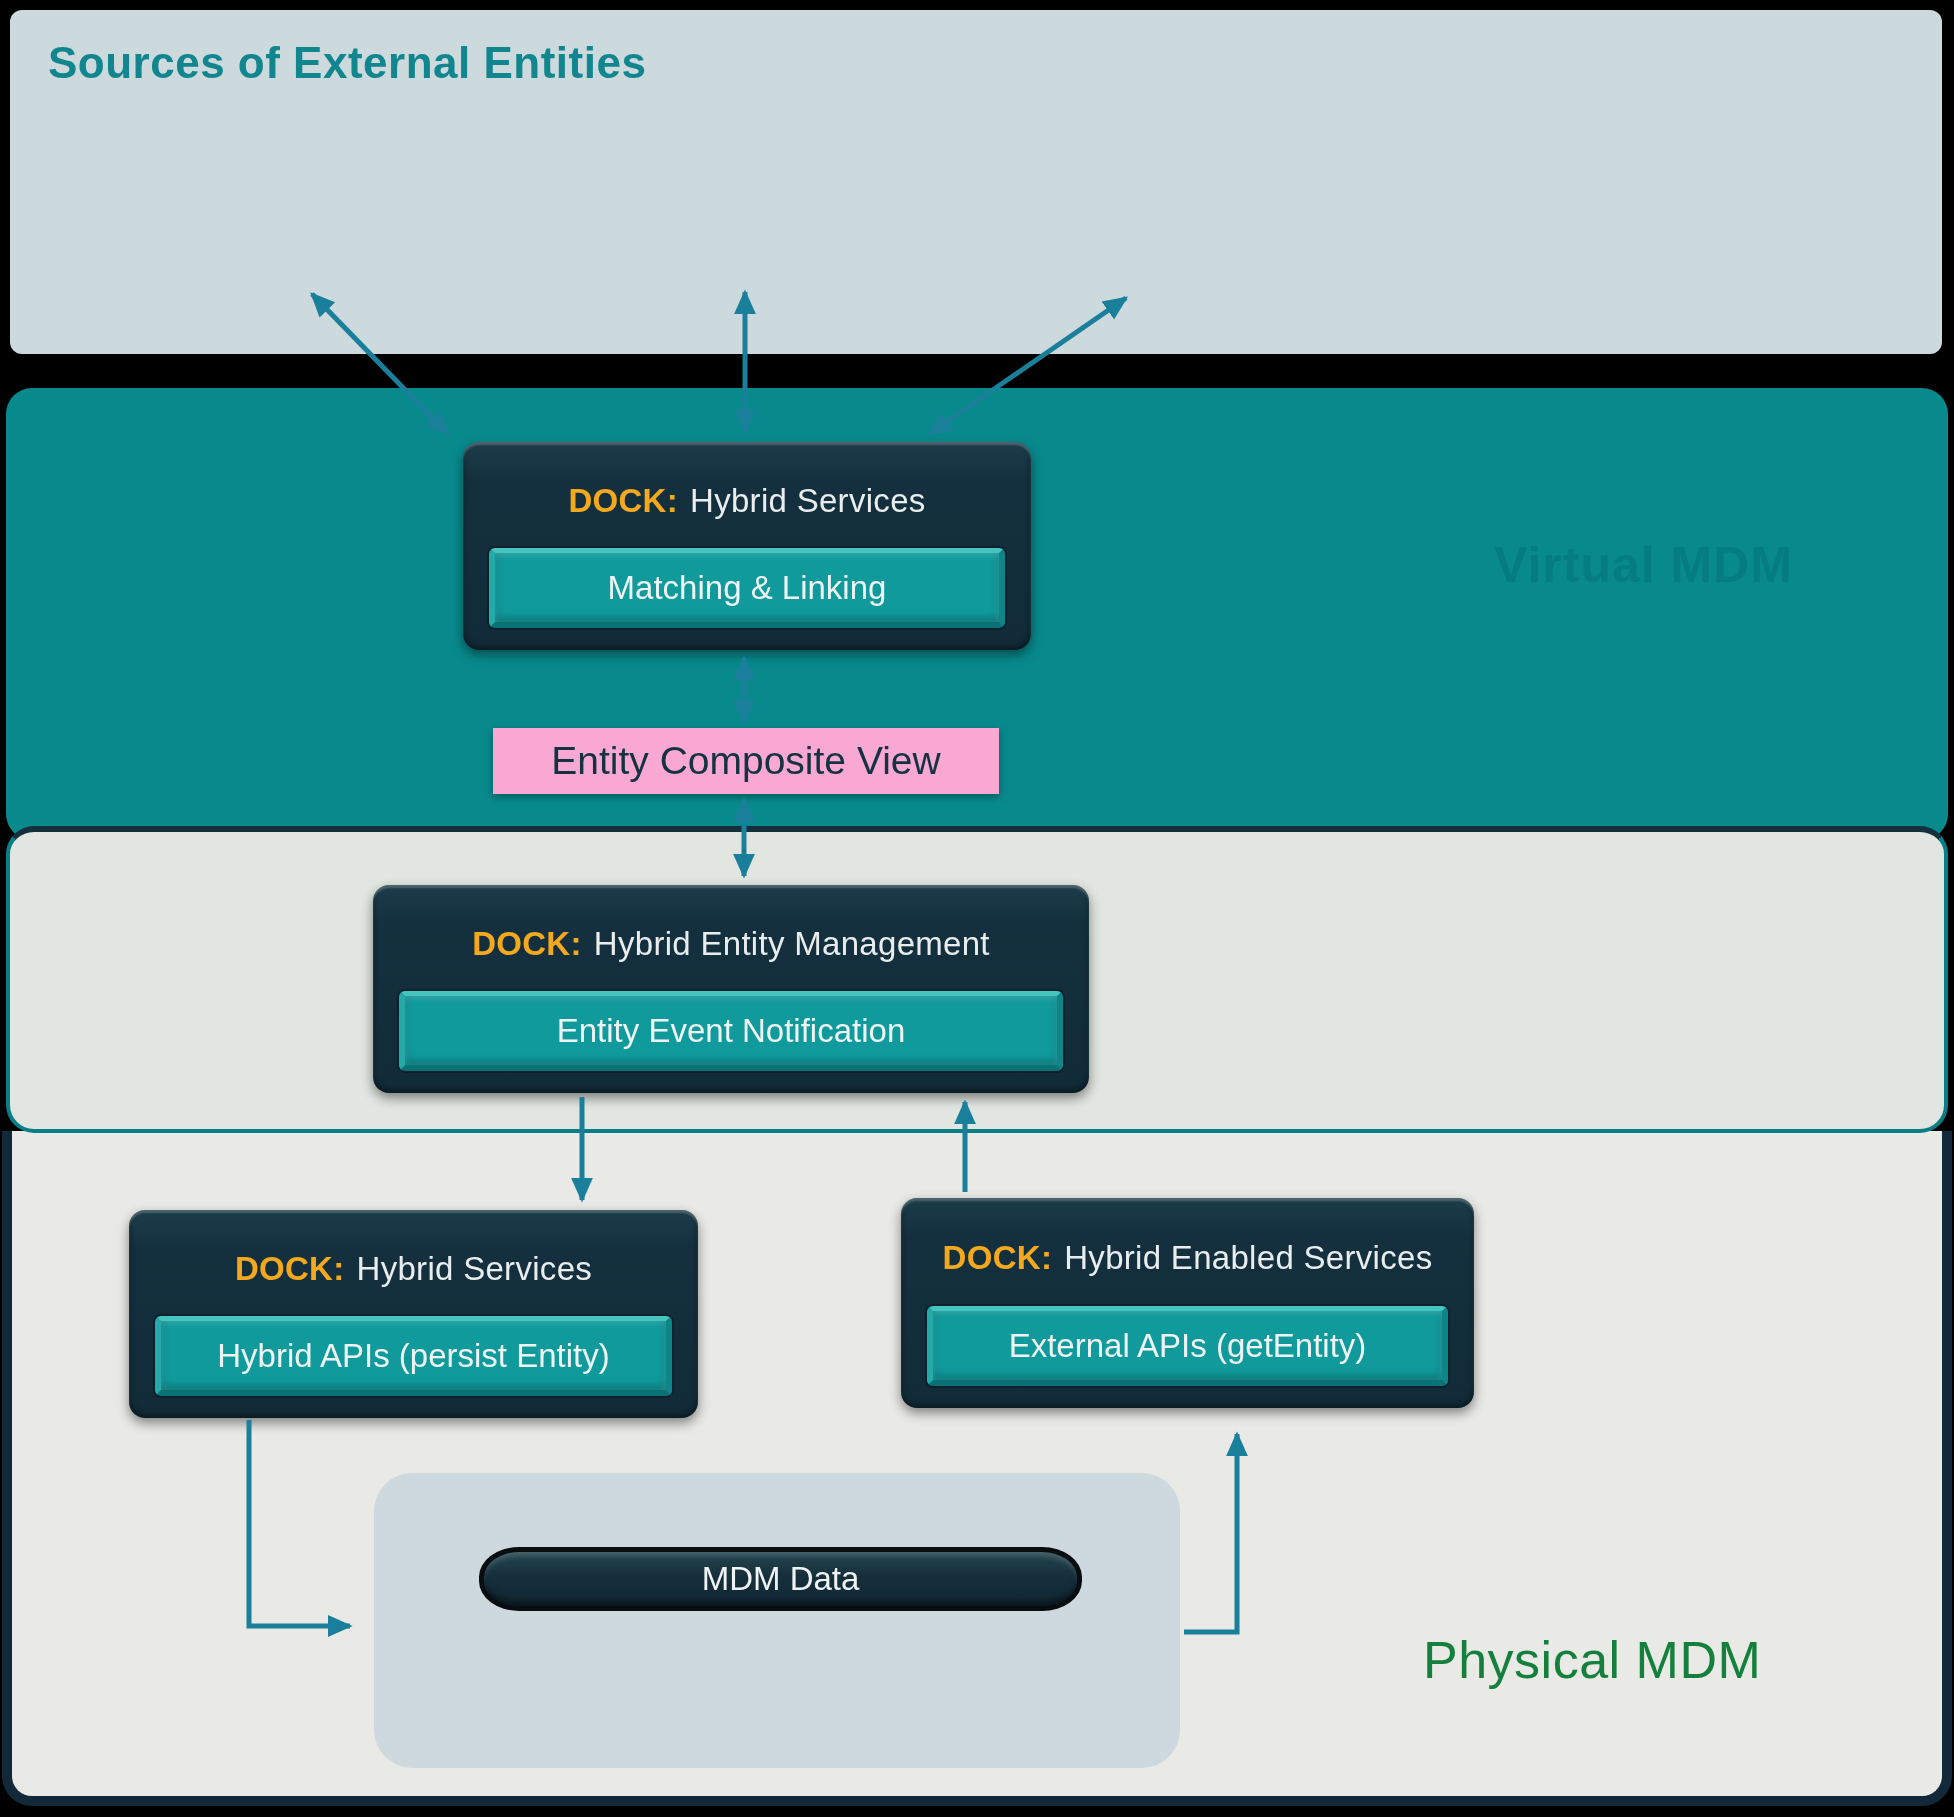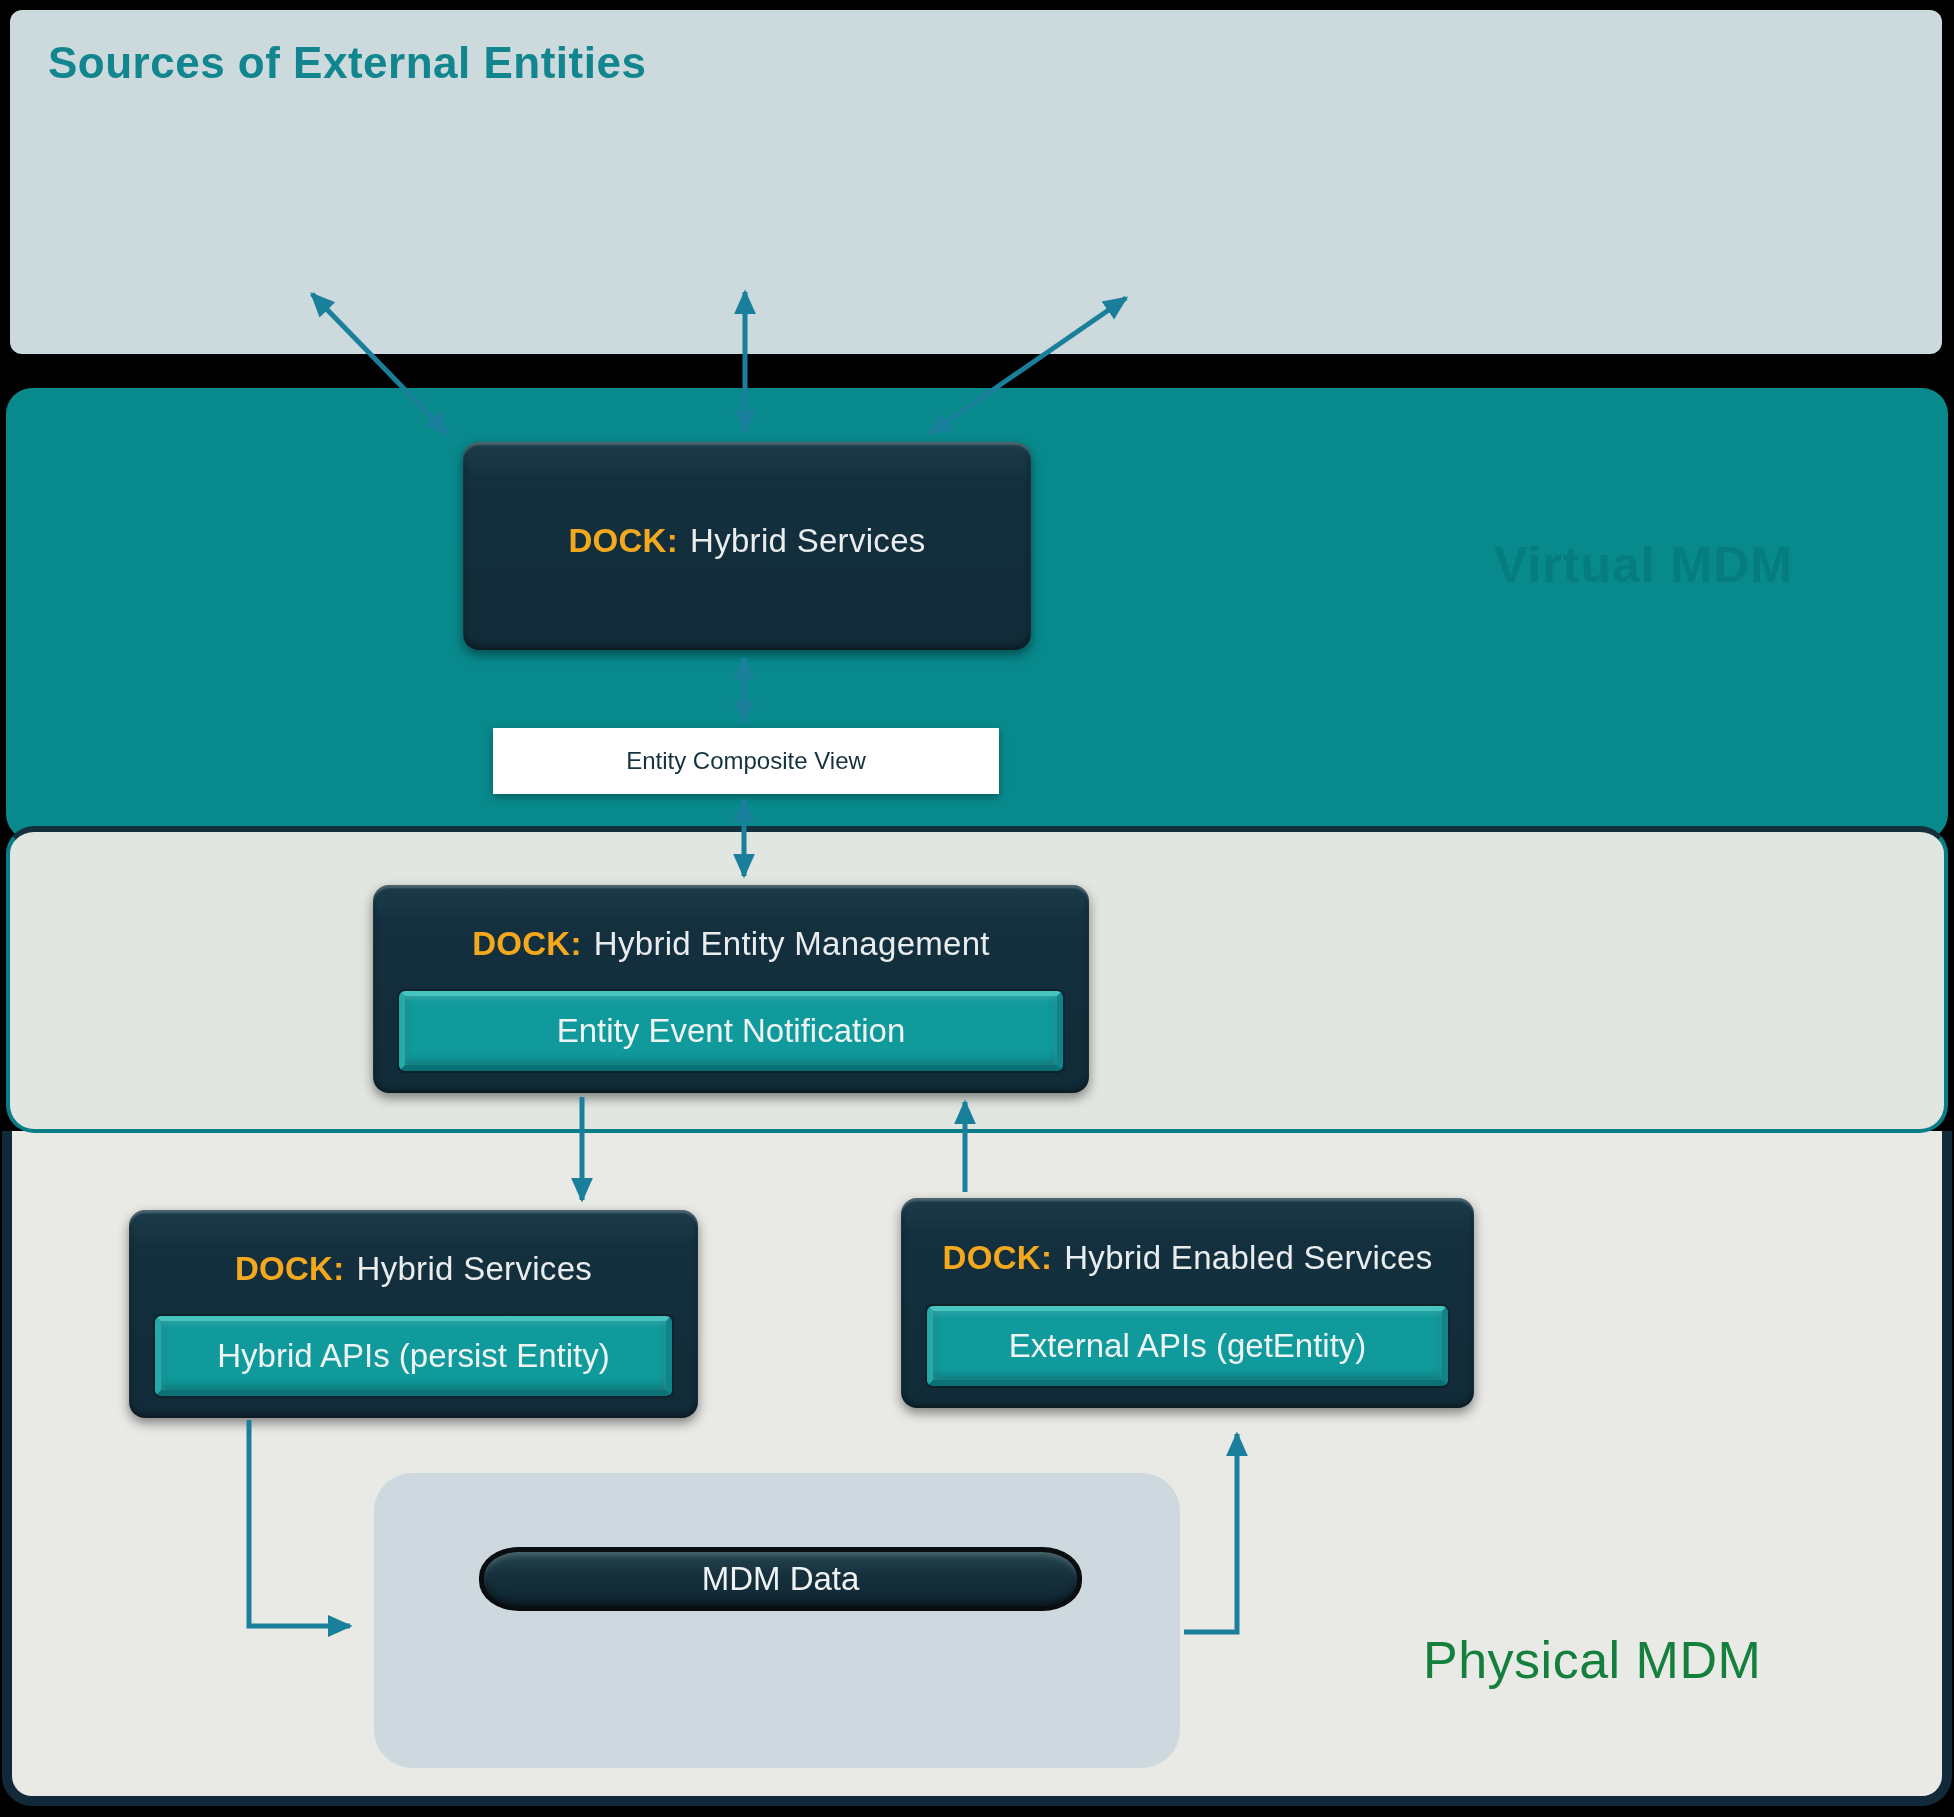--- a/index.html
+++ b/index.html
@@ -67,22 +67,22 @@
     font-size:33px;color:#eef4f4;white-space:nowrap;
     background:#109a9c;
     border-style:solid;border-width:5px 6px 6px 6px;
     border-color:#46c4c0 #0d8589 #0a7277 #23aaa9;
     border-radius:6px;
     box-shadow:0 0 0 2px rgba(8,18,24,.4), inset 0 2px 6px rgba(255,255,255,.18), inset 0 -4px 8px rgba(0,0,0,.25);
   }
   
   .composite{
     position:absolute;left:493px;top:728px;width:506px;height:66px;z-index:5;
-    background:#ffffff;display:flex;align-items:center;justify-content:center;
-    font-size:24px;color:#14333f;box-shadow:0 3px 8px rgba(0,0,0,.35);
+    background:#f9a8d4;display:flex;align-items:center;justify-content:center;
+    font-size:39px;color:#14333f;box-shadow:0 3px 8px rgba(0,0,0,.35);
   }
   
   .core-box{
     position:absolute;left:374px;top:1473px;width:806px;height:295px;z-index:3;
     background:#cdd9df;border-radius:38px;
   }
   .core-title{
     position:absolute;left:56px;top:26px;
     font-size:38px;font-weight:bold;color:#12868e;
   }
@@ -129,20 +129,21 @@
 
   <div class="sec-virtual">
     <div class="watermark">Virtual MDM</div>
   </div>
 
   <div class="dock" style="left:463px;top:442px;width:568px;height:208px;">
     <div class="dock-title">
       <span class="dock-prefix">DOCK:</span>
       <span>Hybrid Services</span>
     </div>
+    <div class="chip">Matching &amp; Linking</div>
   </div>
 
   <div class="composite">Entity Composite View</div>
 
   <div class="sec-hybrid"></div>
 
   <div class="dock" style="left:373px;top:885px;width:716px;height:208px;">
     <div class="dock-title">
       <span class="dock-prefix">DOCK:</span>
       <span>Hybrid Entity Management</span>

